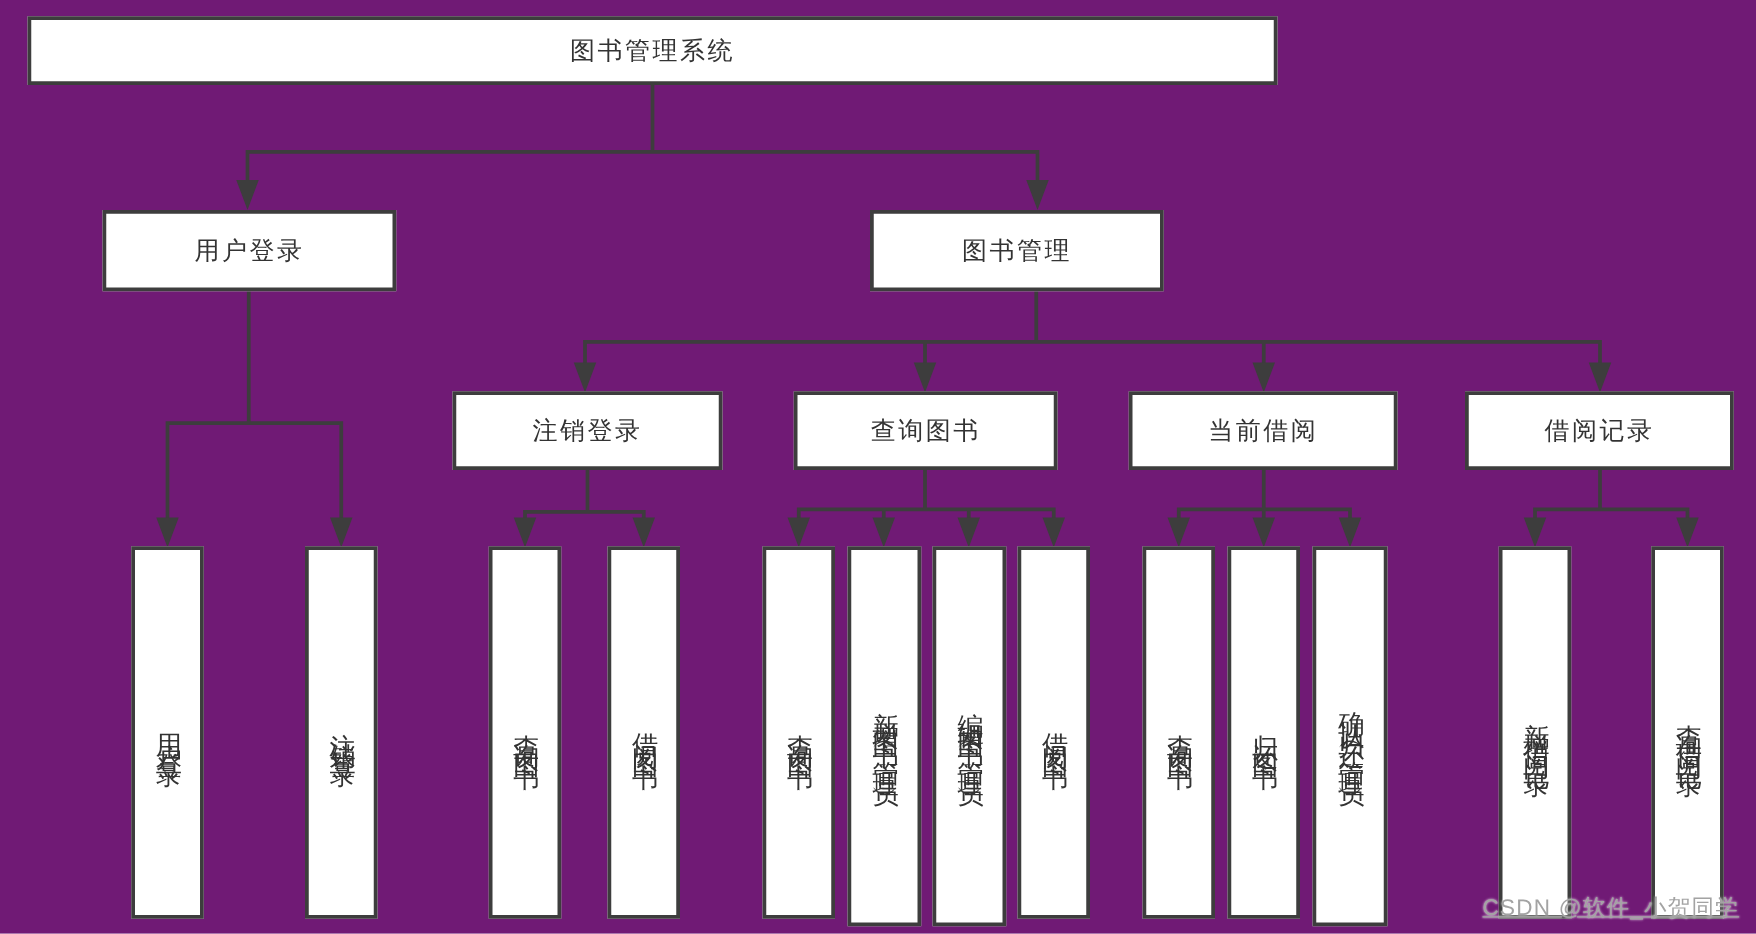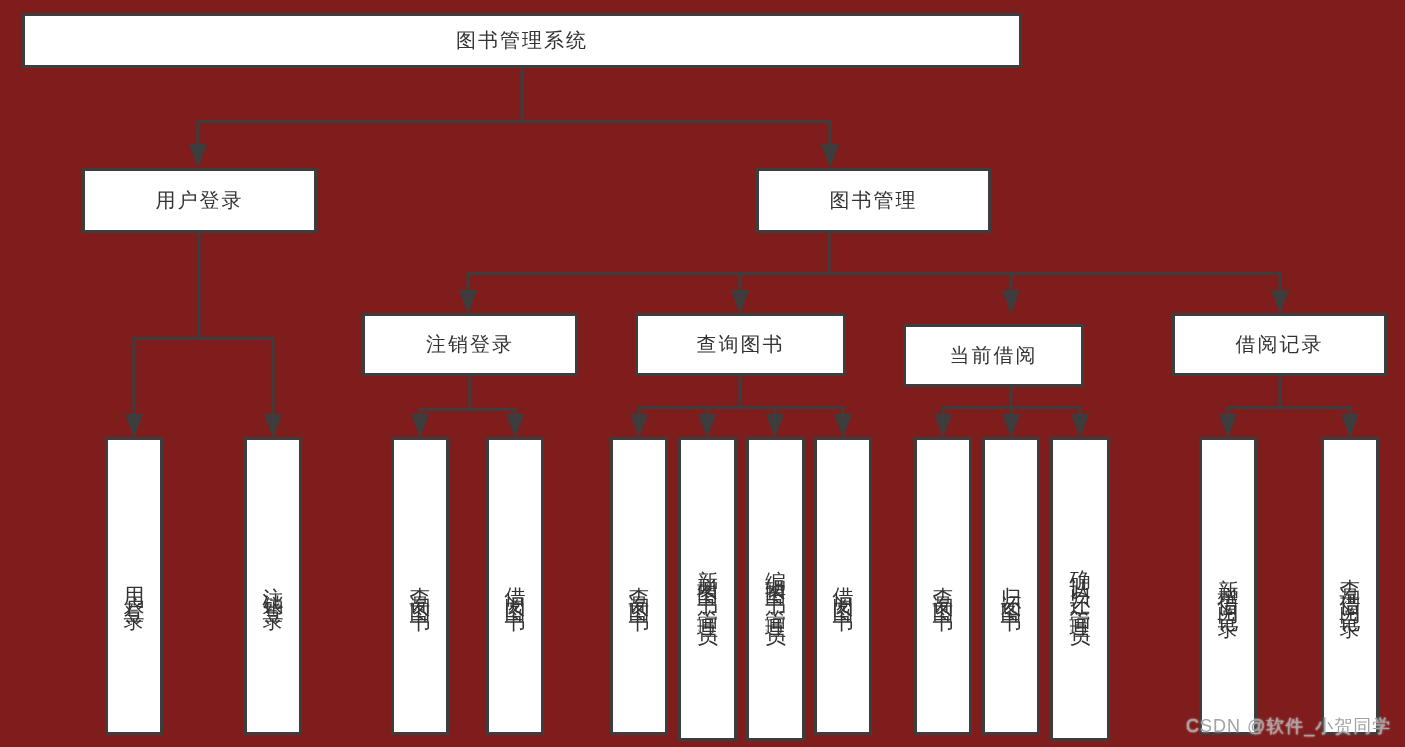--- a/index.html
+++ b/index.html
@@ -2,40 +2,40 @@
 <html style="--line: #3d3d3d; --text: #333333; --wm: #a3a3a3;"><head>
 <meta charset="utf-8">
 <style>
   :root{
     --line:#3d3d3d;
     --text:#333333;
     --wm:#a3a3a3;
   }
   html,body{margin:0;padding:0;background:#ffffff;}
   .stage{
-    position:relative;width:1405px;height:747px;background:#7f1d1d;
+    position:relative;width:1405px;height:747px;background:#701a75;
     font-family:"Liberation Sans","DejaVu Sans",sans-serif;overflow:hidden;
   }
   svg.wires{position:absolute;left:0;top:0;width:1405px;height:747px;}
   svg.wires path{stroke:var(--line);stroke-width:3;fill:none;}
   svg.wires polygon{fill:var(--line);stroke:none;}
   .box{
     position:absolute;background:#ffffff;border:3px solid var(--line);
     box-sizing:border-box;display:flex;align-items:center;justify-content:center;
     color:var(--text);
   }
   .box.h span{font-size:20px;letter-spacing:2px;white-space:nowrap;}
   .box.v span{
     writing-mode:vertical-rl;text-orientation:mixed;
     font-size:21px;line-height:1.05;letter-spacing:8px;white-space:nowrap;
   }
   .watermark{
     position:absolute;left:1186px;top:714px;z-index:5;
     font-size:18px;letter-spacing:1px;color:var(--wm);
-    text-shadow:0 0 2px #ffffff;white-space:nowrap;
+    text-shadow:0 0 2px #ffffff;white-space:nowrap;text-decoration:underline;
   }
 </style>
 </head>
 <body>
 
 <div class="stage">
 
   <svg class="wires" viewBox="0 0 1405 747" xmlns="http://www.w3.org/2000/svg">
 
     <path d="M522 68 V121.5 M198 121.5 H830 M198 120 V146 M830 120 V146"></path>
@@ -72,31 +72,31 @@
     <polygon points="1341,414 1359,414 1350,438"></polygon>
   </svg>
 
   <div class="box h" style="left:22px;top:13px;width:1000px;height:55px">
     <span>图书管理系统</span>
   </div>
 
   <div class="box h" style="left:82px;top:168px;width:235px;height:65px">
     <span>用户登录</span>
   </div>
-  <div class="box h" style="left:756px;top:168px;width:235px;height:65px">
+  <div class="box h" style="left:696px;top:168px;width:235px;height:65px">
     <span>图书管理</span>
   </div>
 
   <div class="box h" style="left:362px;top:313px;width:216px;height:63px">
     <span>注销登录</span>
   </div>
   <div class="box h" style="left:635px;top:313px;width:211px;height:63px">
     <span>查询图书</span>
   </div>
-  <div class="box h" style="left:903px;top:324px;width:181px;height:63px">
+  <div class="box h" style="left:903px;top:313px;width:215px;height:63px">
     <span>当前借阅</span>
   </div>
   <div class="box h" style="left:1172px;top:313px;width:215px;height:63px">
     <span>借阅记录</span>
   </div>
 
   <div class="box v" style="left:105px;top:437px;width:58px;height:298px">
     <span>用户登录</span>
   </div>
   <div class="box v" style="left:244px;top:437px;width:58px;height:298px">

